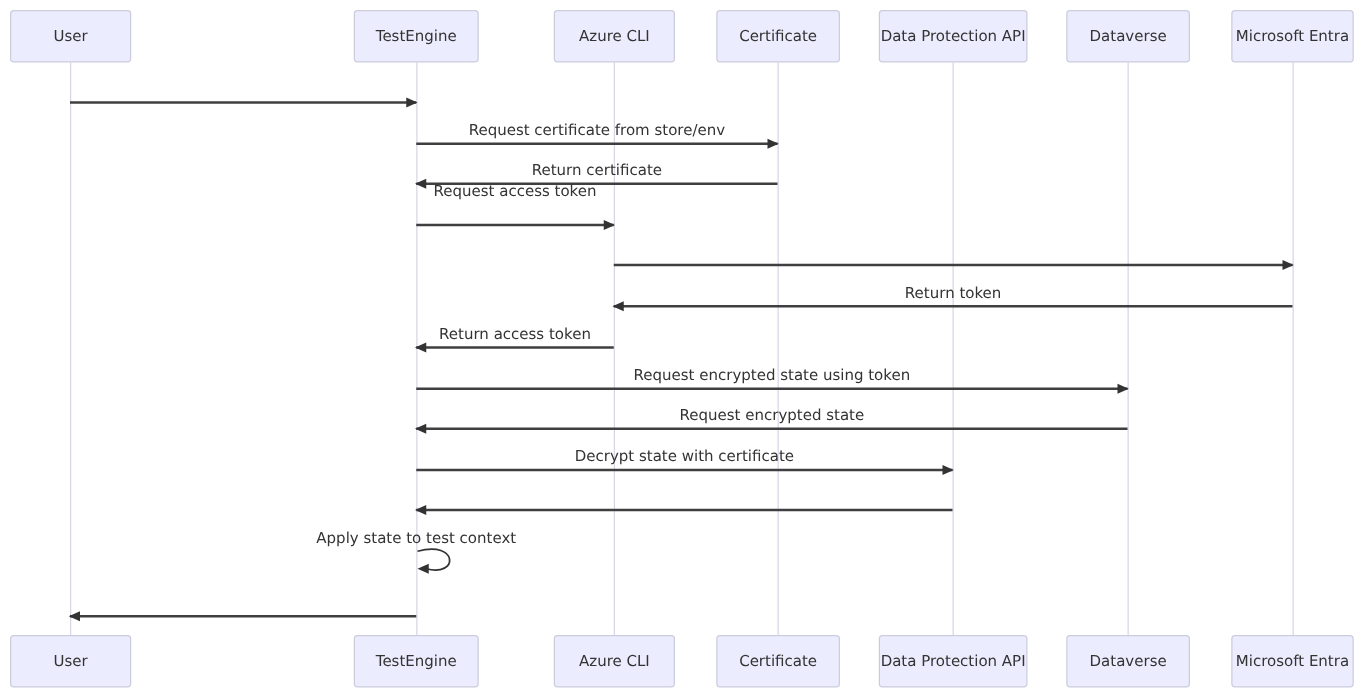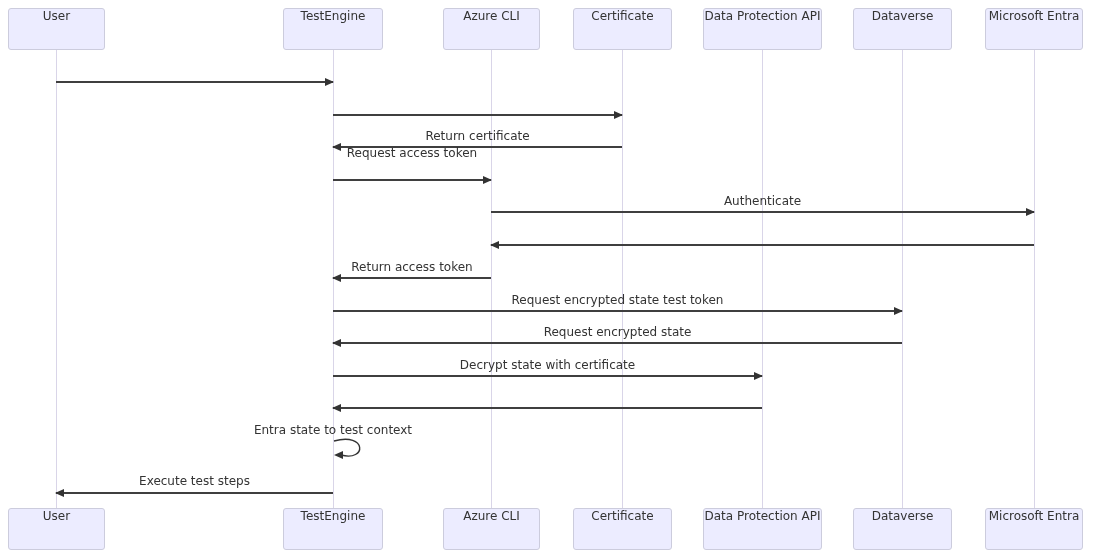--- a/index.html
+++ b/index.html
@@ -22,20 +22,21 @@
     width: 1px;
     background: #d9d5e8;
   }
   .actor-box {
     position: absolute;
     height: 42px;
     background: #ececff;
     border: 1px solid #ccccdd;
     border-radius: 3px;
     display: flex;
+    align-items: center;
     justify-content: center;
     font-size: 12px;
     color: #333333;
   }
   .msg-label {
     position: absolute;
     font-size: 12px;
     color: #333333;
     text-align: center;
     white-space: nowrap;
@@ -125,49 +126,49 @@
     </div>
   <div class="actor-box" style="left:853px; top:508px; width:99px">
       <span>Dataverse</span>
     </div>
   <div class="actor-box" style="left:985px; top:508px; width:98px">
       <span>Microsoft Entra</span>
     </div>
 
   <div class="arrow right" style="left:56px; width:277px; top:81px"></div>
 
+  <div class="msg-label" style="left:333px; width:289px; top:97px">Request certificate from store/env</div>
   <div class="arrow right" style="left:333px; width:289px; top:114px"></div>
 
   <div class="msg-label" style="left:333px; width:289px; top:129px">Return certificate</div>
   <div class="arrow left" style="left:333px; width:289px; top:146px"></div>
 
   <div class="msg-label" style="left:333px; width:158px; top:146px">Request access token</div>
   <div class="arrow right" style="left:333px; width:158px; top:179px"></div>
 
-  <div class="msg-label" style="left:491px; width:543px; top:194px">Authenticate</div>
   <div class="arrow right" style="left:491px; width:543px; top:211px"></div>
 
+  <div class="msg-label" style="left:491px; width:543px; top:227px">Return token</div>
   <div class="arrow left" style="left:491px; width:543px; top:244px"></div>
 
   <div class="msg-label" style="left:333px; width:158px; top:260px">Return access token</div>
   <div class="arrow left" style="left:333px; width:158px; top:277px"></div>
 
-  <div class="msg-label" style="left:333px; width:569px; top:293px">Request encrypted state test token</div>
+  <div class="msg-label" style="left:333px; width:569px; top:293px">Request encrypted state using token</div>
   <div class="arrow right" style="left:333px; width:569px; top:310px"></div>
 
   <div class="msg-label" style="left:333px; width:569px; top:325px">Request encrypted state</div>
   <div class="arrow left" style="left:333px; width:569px; top:342px"></div>
 
   <div class="msg-label" style="left:333px; width:429px; top:358px">Decrypt state with certificate</div>
   <div class="arrow right" style="left:333px; width:429px; top:375px"></div>
 
   <div class="arrow left" style="left:333px; width:429px; top:407px"></div>
 
-  <div class="msg-label" style="left:203px; width:260px; top:423px">Entra state to test context</div>
+  <div class="msg-label" style="left:203px; width:260px; top:423px">Apply state to test context</div>
   <svg class="self-loop" style="left:333px; top:437px" width="42" height="26" viewBox="0 0 42 26">
     <path d="M 1,4 C 34,-5 34,25 8,18" fill="none" stroke="#333333" stroke-width="1.4"></path>
     <polygon points="10,14 10,22 1,18" fill="#333333"></polygon>
   </svg>
 
-  <div class="msg-label" style="left:56px; width:277px; top:474px">Execute test steps</div>
   <div class="arrow left" style="left:56px; width:277px; top:492px"></div>
 
 </div>
 
 </body></html>

